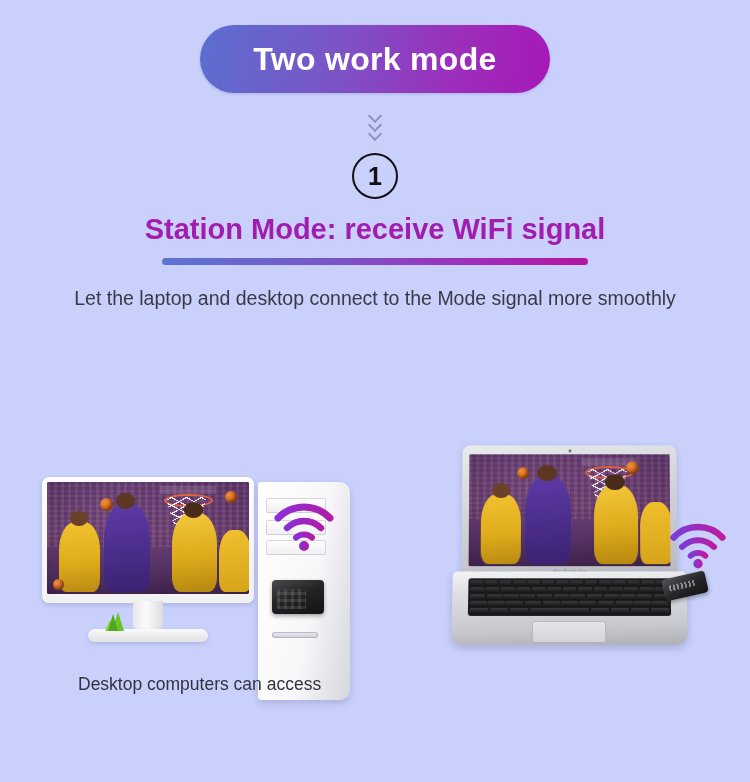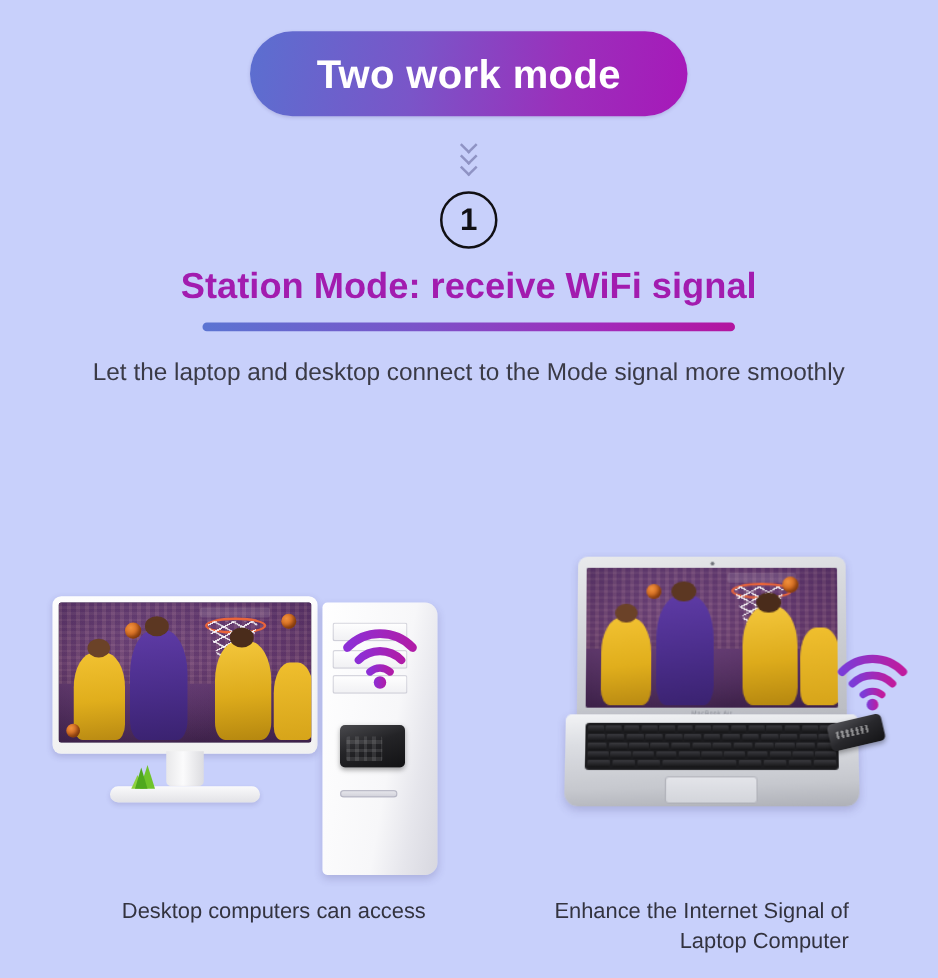--- a/index.html
+++ b/index.html
@@ -311,23 +311,22 @@
   .key.wide { flex:3.2; }
   .trackpad {
     position:absolute; left:80px; top:50px; width:74px; height:22px;
     background:linear-gradient(180deg,#e4e5ea,#d2d4da);
     border-radius:3px; box-shadow: inset 0 0 0 1px rgba(150,152,160,.6);
   }
 
   
   .captions {
     position: absolute;
-    left: 0; top: 716px; width: 679px;
-    display: flex;
-    text-align: right;
+    left: 0; top: 672px; width: 679px;
+    display: flex;
   }
   .caption {
     font-size: 17.5px;
     color: #33333f;
     line-height: 1.38;
   }
   .caption.left { width: 375px; padding-left: 78px; box-sizing: border-box; }
   .caption.right { width: 375px; padding-left: 58px; box-sizing: border-box; }
 </style>
 </head>
@@ -529,17 +528,13 @@
   <div class="adapter adapter-laptop">
     <div class="label"></div>
   </div>
 
 </div>
 
 <div class="captions">
   <div class="caption left">
     <div>Desktop computers can access</div>
   </div>
-  <div class="caption right">
-    <div>Enhance the Internet Signal of</div>
-    <div>Laptop Computer</div>
-  </div>
 </div>
 
 </body></html>

